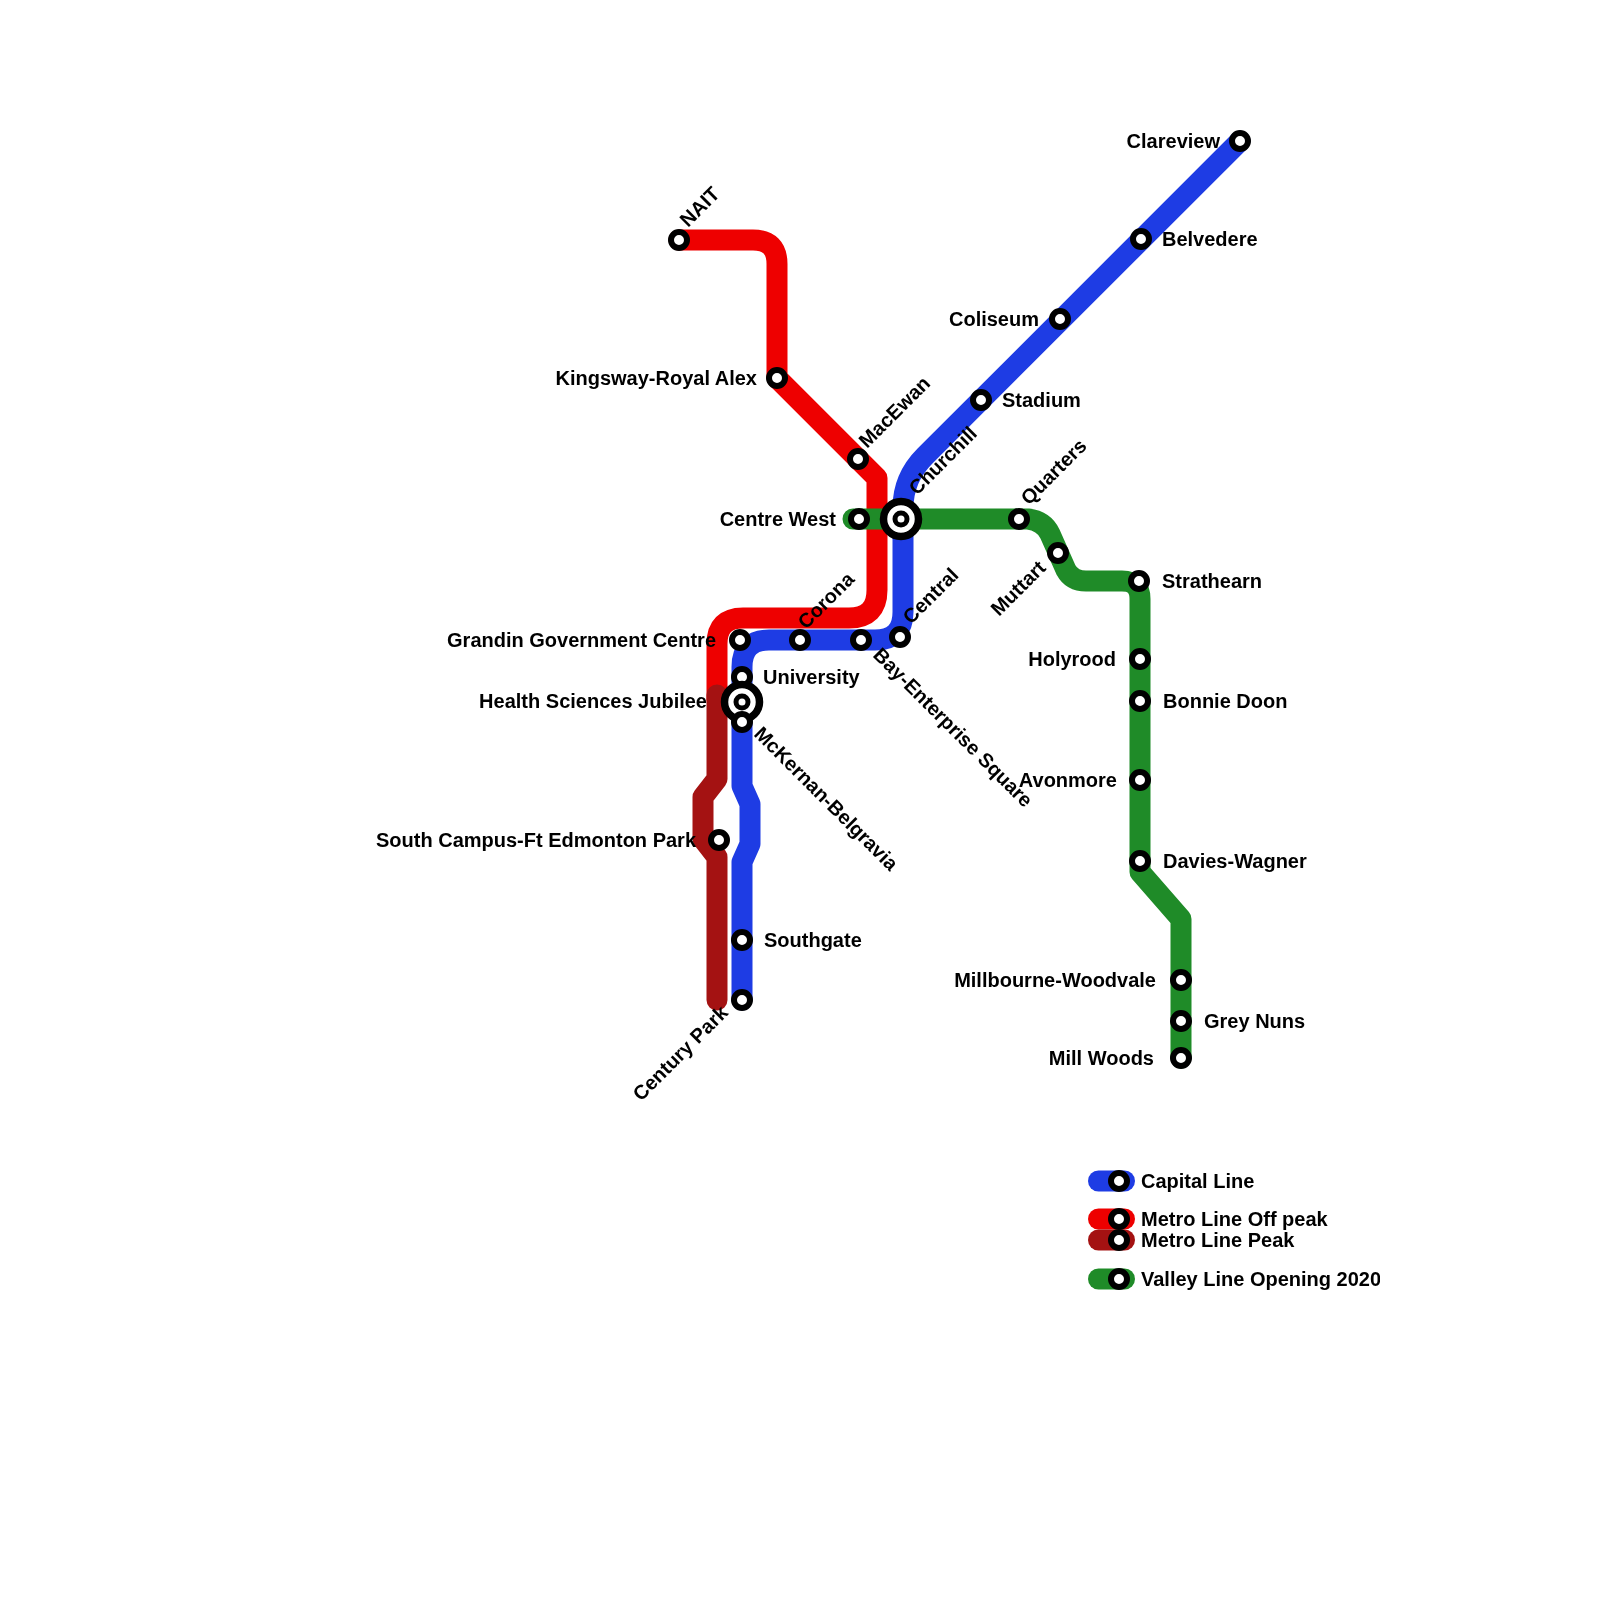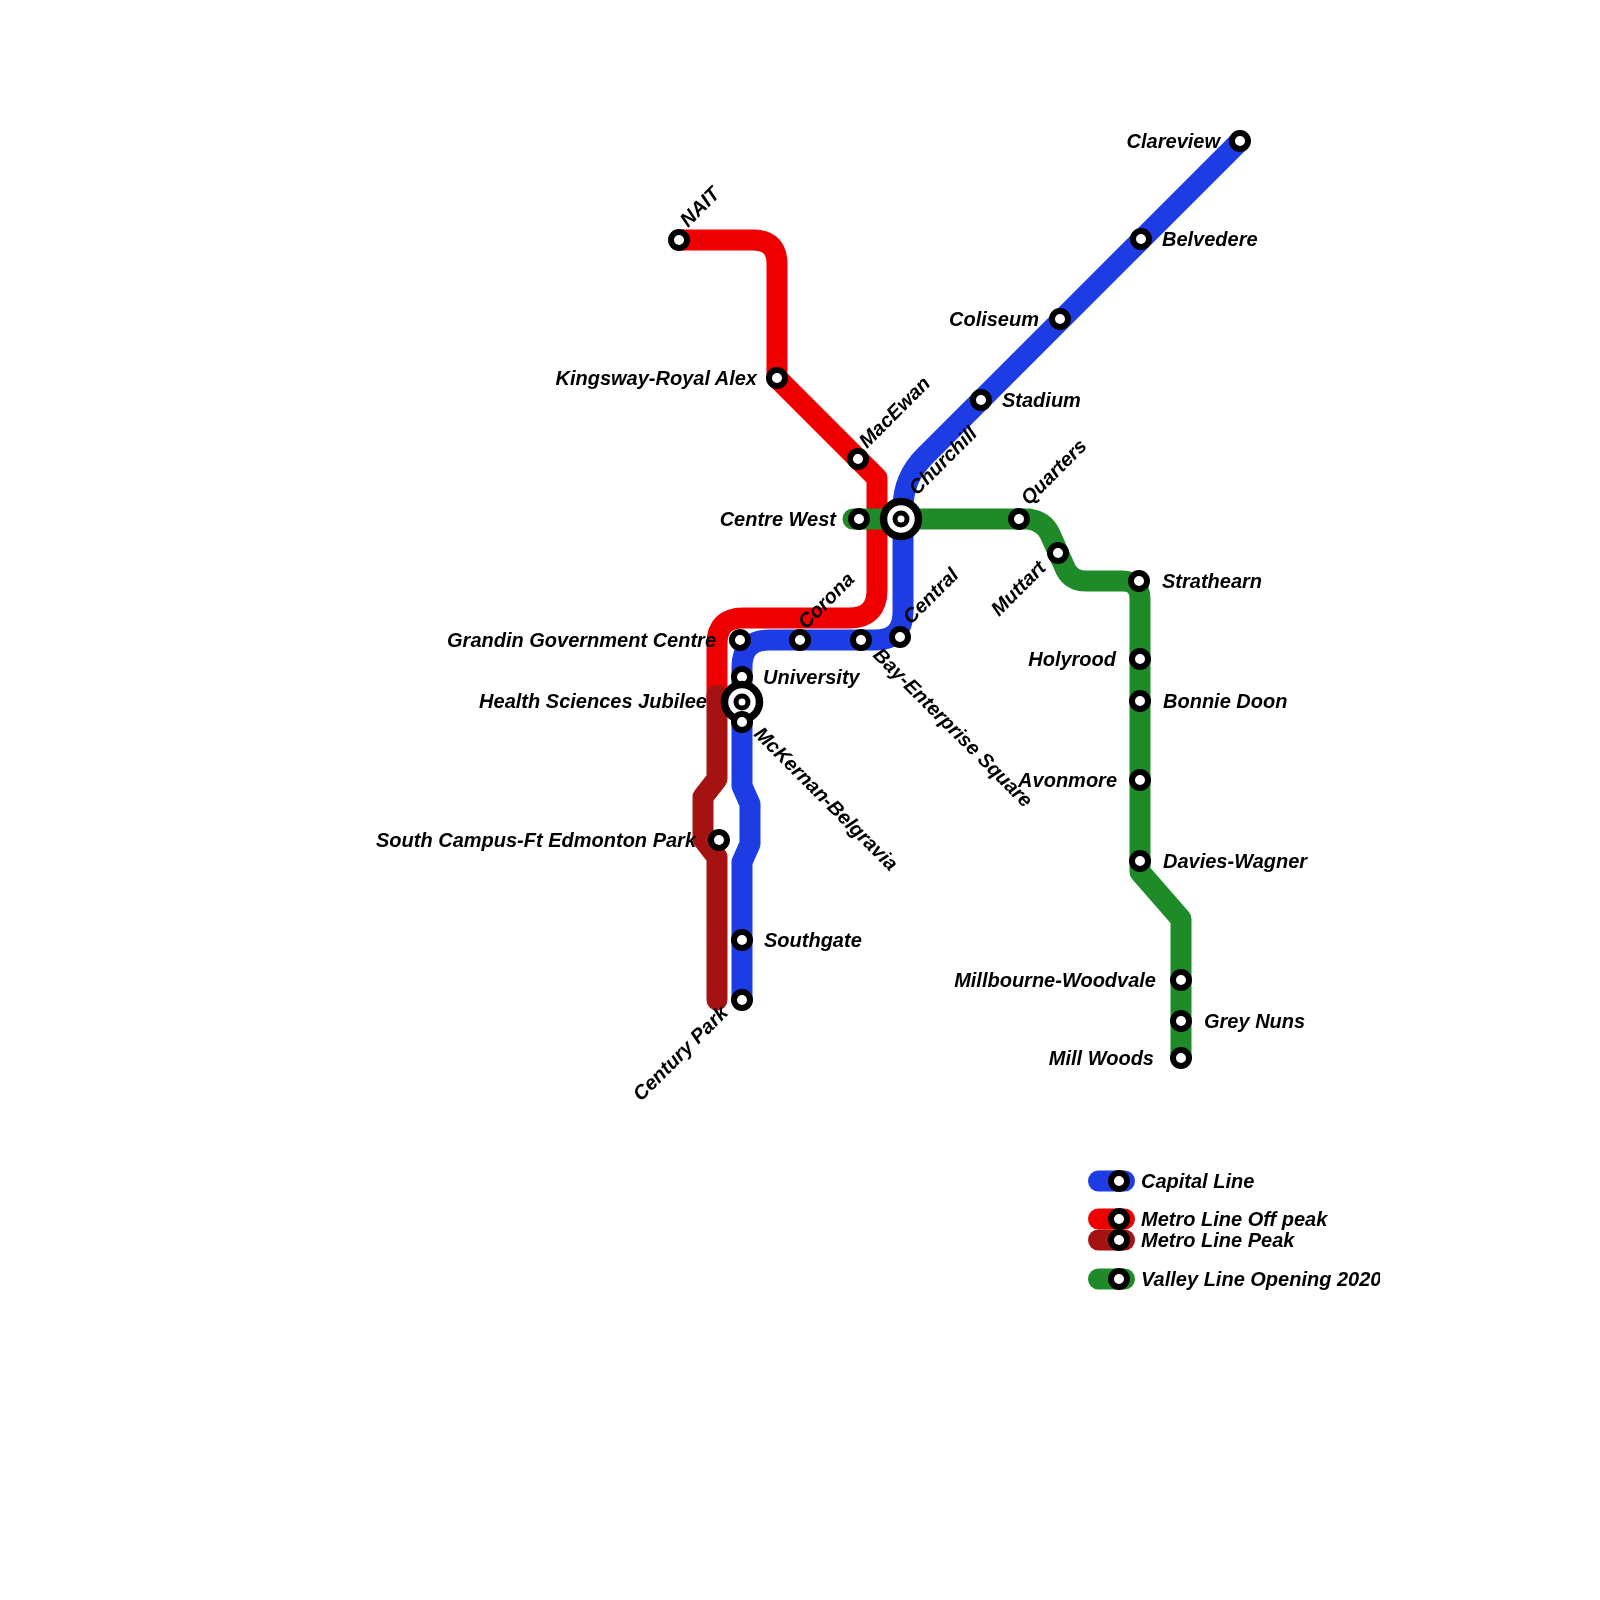--- a/index.html
+++ b/index.html
@@ -1,16 +1,16 @@
 <!DOCTYPE html>
 <html><head>
 <meta charset="utf-8">
 <style>
   html,body{margin:0;padding:0;background:#ffffff;}
-  .stage{position:relative;width:1380px;height:1600px;background:#ffffff;overflow:hidden;font-style:italic;}
+  .stage{position:relative;width:1380px;height:1600px;background:#ffffff;overflow:hidden;}
   svg{display:block;}
   text{font-family:"Liberation Sans","DejaVu Sans",sans-serif;font-weight:bold;}
 </style>
 </head>
 <body>
 
 <div class="stage">
   <svg id="metro-map" width="1600" height="1600" viewBox="0 0 1600 1600" xmlns="http://www.w3.org/2000/svg">
       <rect x="0" y="0" width="1600" height="1600" fill="#ffffff"></rect>
       <path d="M679 240 L753 240 Q777 240 777 264 L777 378 L877 478 L877 590 Q877 618 849 618 L743 618 Q717 618 717 644 L717 700" fill="none" stroke="#EE0000" stroke-width="21" stroke-linecap="round" stroke-linejoin="round"></path>

